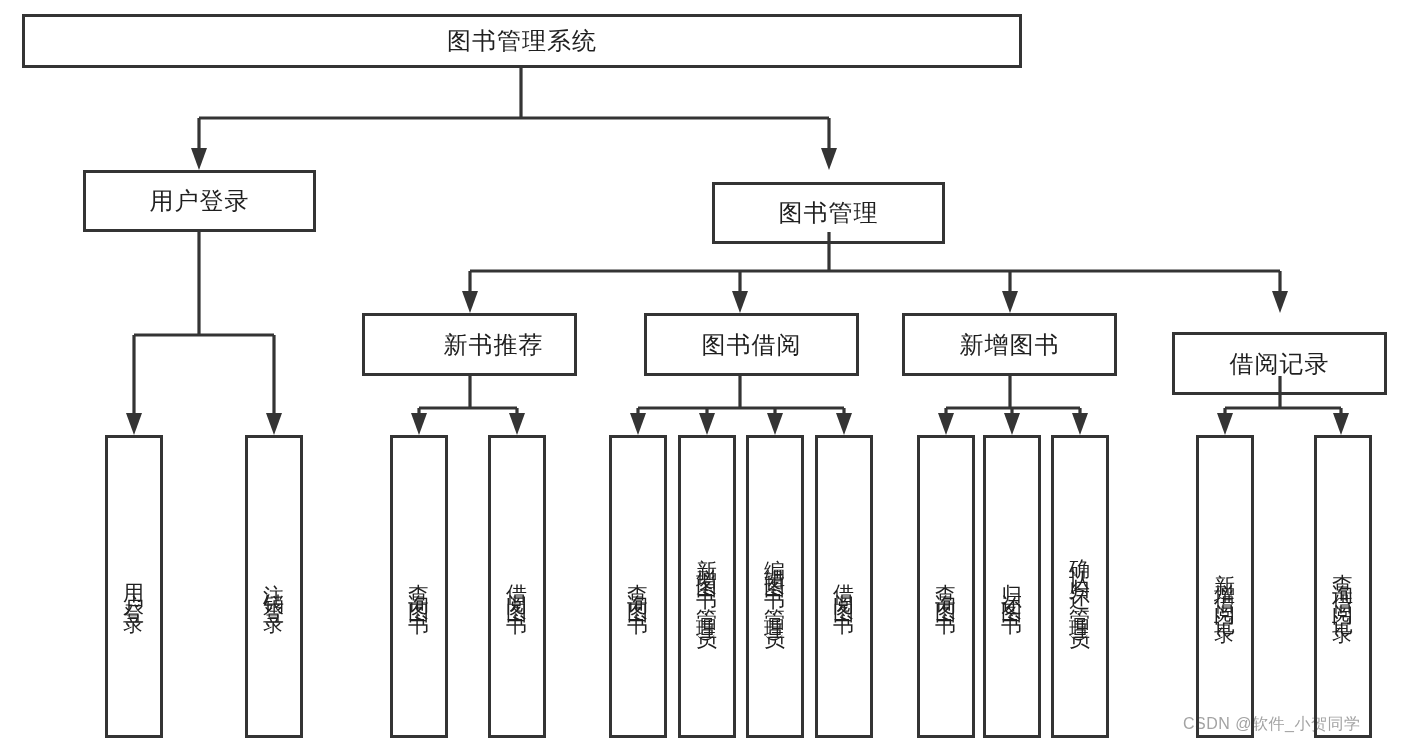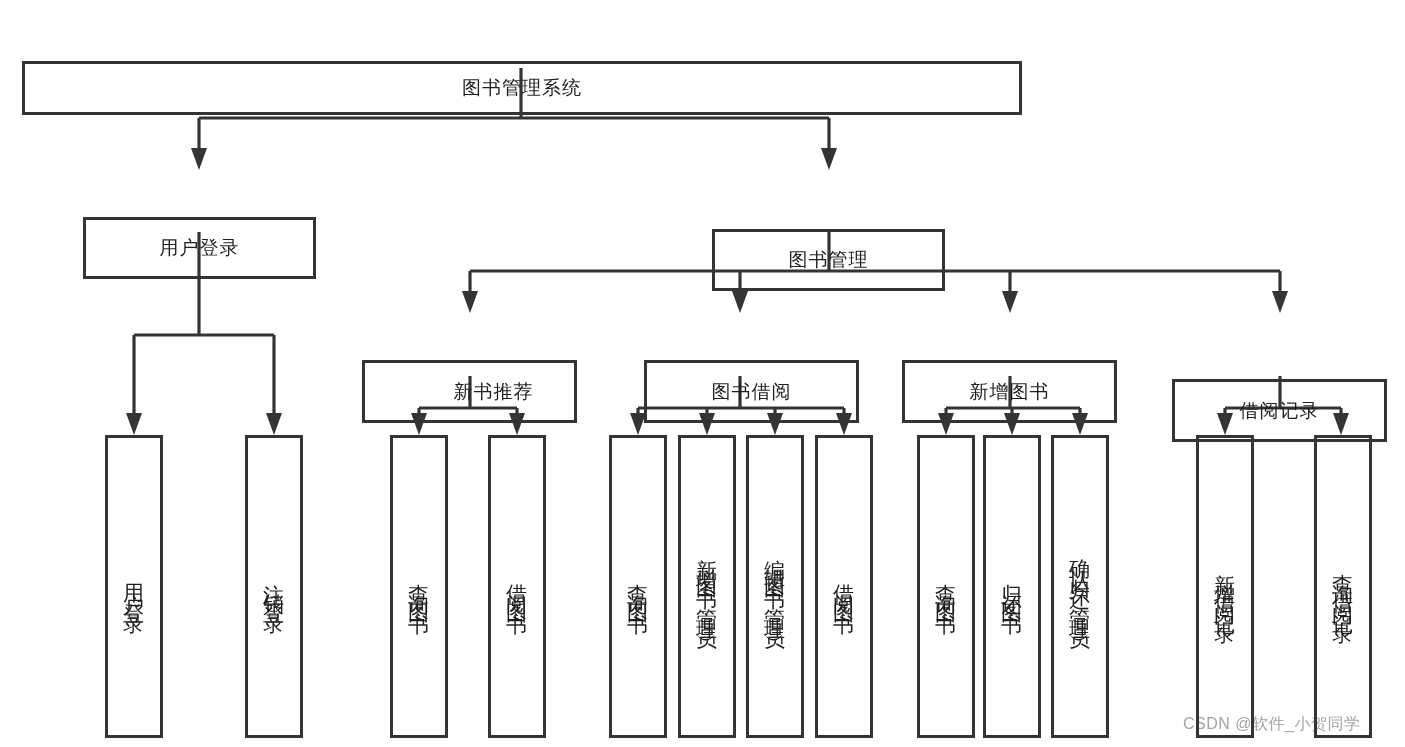--- a/index.html
+++ b/index.html
@@ -39,24 +39,23 @@
     box-sizing: border-box;
     border: 3px solid var(--line);
     background: transparent;
     color: var(--text);
     display: flex;
     align-items: center;
     justify-content: center;
     z-index: 2;
   }
   .hbox {
-    font-size: 19px;
+    font-size: 24px;
     letter-spacing: 1px;
     white-space: nowrap;
-    margin-top: 47px;
   }
   .vbox {
     writing-mode: vertical-rl;
     text-orientation: mixed;
     font-size: 21px;
     letter-spacing: 10px;
     line-height: 1;
   }
   .watermark {
     position: absolute;

